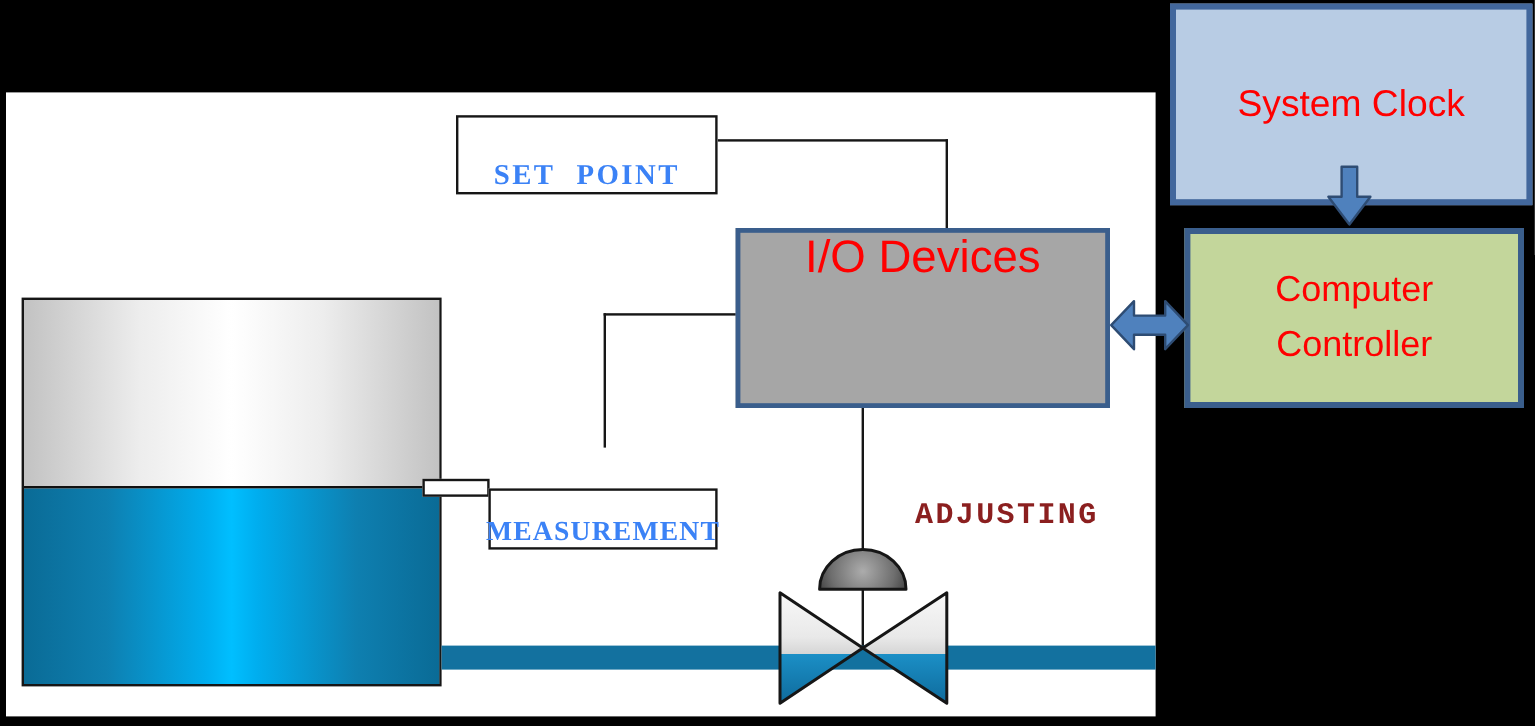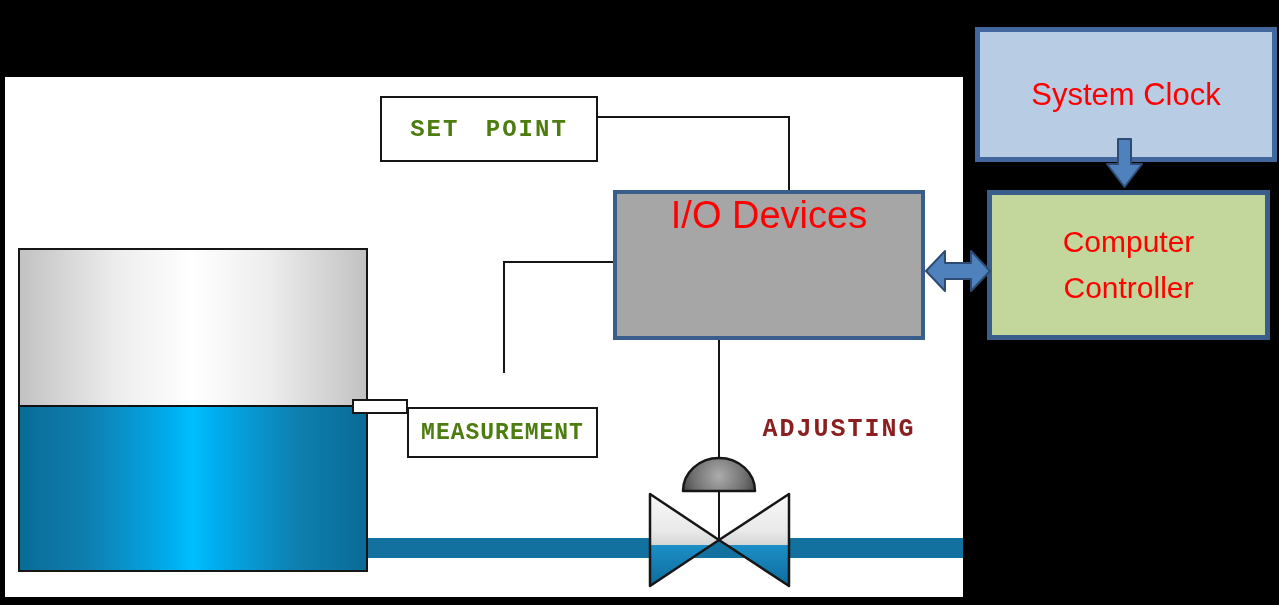--- a/index.html
+++ b/index.html
@@ -13,23 +13,23 @@
   .abs{position:absolute;}
   
   #plant-panel{
     left:5px;top:77px;width:958px;height:520px;
     background:#fff;
   }
   
   .wirebox{
     background:#fff;
     border:2px solid #161616;
-    display:flex;align-items:center;justify-content:center;
-    font-family:Liberation Mono, monospace;
-    font-weight:bold;color:#4d7c0f;
+    display:flex;align-items:flex-end;justify-content:center;
+    font-family:Liberation Serif, serif;
+    font-weight:bold;color:#3b82f6;
     box-sizing:border-box;
   }
   #set-point-box{left:380px;top:96px;width:218px;height:66px;font-size:24px;letter-spacing:2px;word-spacing:10px;}
   #measurement-box{left:407px;top:371px;width:191px;height:51px;font-size:23px;letter-spacing:1px;margin-top:36px;}
   #adjusting-label{
     left:744px;top:414px;width:190px;height:30px;
     display:flex;align-items:center;justify-content:center;
     font-family:"Liberation Mono","DejaVu Sans Mono",monospace;
     font-weight:bold;color:#8B1F1F;font-size:25px;letter-spacing:2px;
   }
@@ -63,24 +63,24 @@
     background:linear-gradient(to right,#0A6B96 0%,#0E7FB0 20%,#00AEEF 44%,#00BFFF 50%,#00AEEF 56%,#0E7FB0 80%,#0A6B96 100%);
   }
   #sensor-nub{
     left:352px;top:399px;width:56px;height:15px;
     background:#fff;border:2px solid #161616;box-sizing:border-box;
   }
   
   #pipe{left:368px;top:538px;width:595px;height:20px;background:#13719F;}
   
   #system-clock-box{
-    left:975px;top:3px;width:302px;height:135px;
+    left:975px;top:3px;width:302px;height:168px;
     background:#B8CCE4;border:5px solid #42679C;
     display:flex;align-items:center;justify-content:center;
-    color:#FF0000;font-size:31px;box-sizing:border-box;margin-top:24px;
+    color:#FF0000;font-size:31px;box-sizing:border-box;
   }
   #controller-box{
     left:987px;top:190px;width:283px;height:150px;
     background:#C3D69B;border:5px solid #3A5E8C;
     display:flex;align-items:center;justify-content:center;
     text-align:center;color:#FF0000;font-size:30px;line-height:1.55;
     box-sizing:border-box;padding:0 34px;
   }
   svg{display:block;}
 </style>

